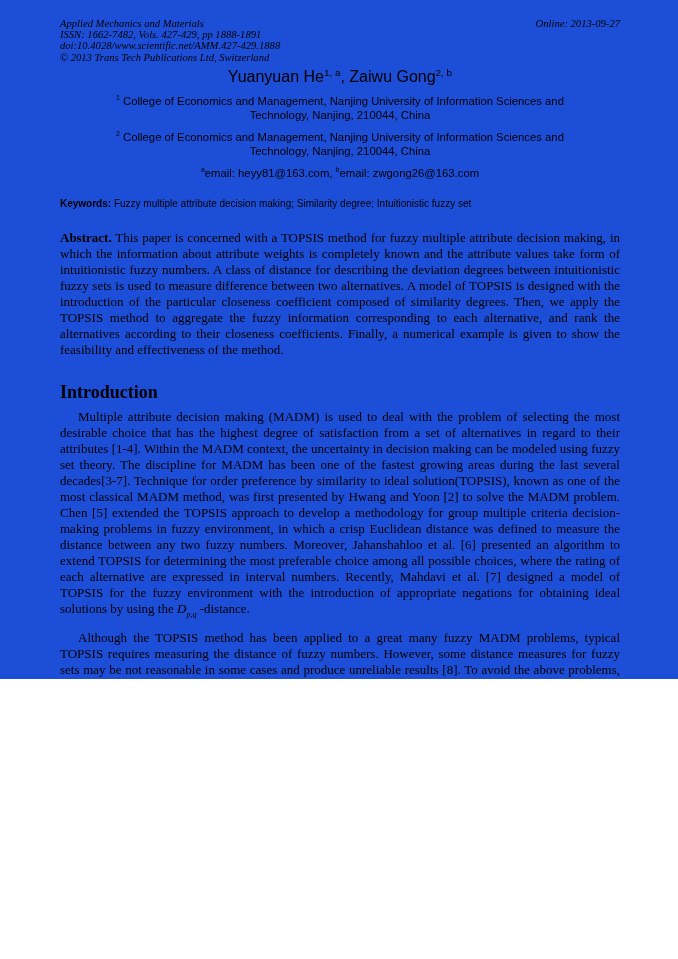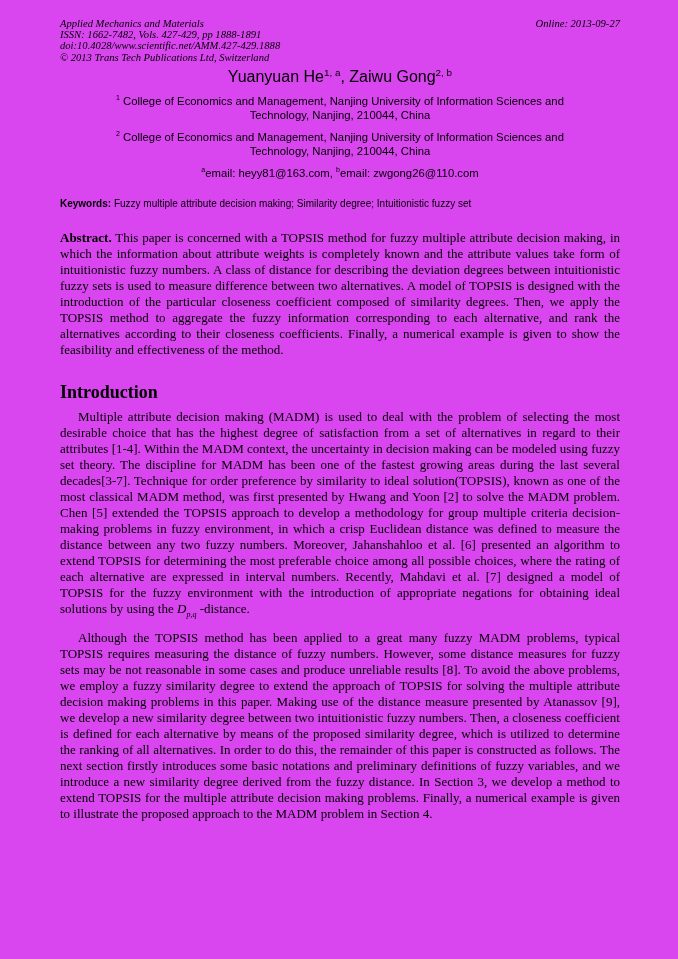--- a/index.html
+++ b/index.html
@@ -1,21 +1,21 @@
 <!DOCTYPE html>
 <html><head>
 <meta charset="utf-8">
 <style>
   * { margin: 0; padding: 0; box-sizing: border-box; }
   html, body { background: #ffffff; }
   .page {
     position: relative;
     width: 678px;
-    height: 959px;
-    background: #d946ef;
+    height: 679px;
+    background: #1d4ed8;
     color: #000000;
     padding: 18px 58px 0 60px;
     overflow: hidden;
   }
   
   .jheader {
     display: flex;
     justify-content: space-between;
     align-items: flex-start;
     font-family: "Liberation Serif", "DejaVu Serif", serif;
@@ -98,21 +98,21 @@
     <div>Online: 2013-09-27</div>
   </div>
 
 
   <div class="authors"><span>Yuanyuan He</span><sup>1, a</sup><span>, </span><span>Zaiwu Gong</span><sup>2, b</sup></div>
 
   <div class="affil"><sup>1</sup><span> College of Economics and Management, Nanjing University of Information Sciences and Technology, Nanjing, 210044, China</span></div>
 
   <div class="affil"><sup>2</sup><span> College of Economics and Management, Nanjing University of Information Sciences and Technology, Nanjing, 210044, China</span></div>
 
-  <div class="emails"><sup>a</sup><span>email: heyy81@163.com, </span><sup>b</sup><span>email: zwgong26@110.com</span></div>
+  <div class="emails"><sup>a</sup><span>email: heyy81@163.com, </span><sup>b</sup><span>email: zwgong26@163.com</span></div>
 
   <div class="keywords"><span class="bold">Keywords:</span><span> Fuzzy multiple attribute decision making; Similarity degree; Intuitionistic fuzzy set</span></div>
 
   <p class="body-text abstract"><span class="bold">Abstract.</span><span> This paper is concerned with a TOPSIS method for fuzzy multiple attribute decision making, in which the information about attribute weights is completely known and the attribute values take form of intuitionistic fuzzy numbers. A class of distance for describing the deviation degrees between intuitionistic fuzzy sets is used to measure difference between two alternatives. A model of TOPSIS is designed with the introduction of the particular closeness coefficient composed of similarity degrees. Then, we apply the TOPSIS method to aggregate the fuzzy information corresponding to each alternative, and rank the alternatives according to their closeness coefficients. Finally, a numerical example is given to show the feasibility and effectiveness of the method.</span></p>
 
   <h2 class="section-heading">Introduction</h2>
 
   <p class="body-text para-indent p1"><span>Multiple attribute decision making (MADM) is used to deal with the problem of selecting the most desirable choice that has the highest degree of satisfaction from a set of alternatives in regard to their attributes [1-4]. Within the MADM context, the uncertainty in decision making can be modeled using fuzzy set theory. The discipline for MADM has been one of the fastest growing areas during the last several decades[3-7]. Technique for order preference by similarity to ideal solution(TOPSIS), known as one of the most classical MADM method, was first presented by Hwang and Yoon [2] to solve the MADM problem. Chen [5] extended the TOPSIS approach to develop a methodology for group multiple criteria decision-making problems in fuzzy environment, in which a crisp Euclidean distance was defined to measure the distance between any two fuzzy numbers. Moreover, Jahanshahloo et al. [6] presented an algorithm to extend TOPSIS for determining the most preferable choice among all possible choices, where the rating of each alternative are expressed in interval numbers. Recently, Mahdavi et al. [7] designed a model of TOPSIS for the fuzzy environment with the introduction of appropriate negations for obtaining ideal solutions by using the </span><span class="math"><span>D</span><sub>p,q</sub></span><span> -distance.</span></p>
 
   <p class="body-text para-indent p2">Although the TOPSIS method has been applied to a great many fuzzy MADM problems, typical TOPSIS requires measuring the distance of fuzzy numbers. However, some distance measures for fuzzy sets may be not reasonable in some cases and produce unreliable results [8]. To avoid the above problems, we employ a fuzzy similarity degree to extend the approach of TOPSIS for solving the multiple attribute decision making problems in this paper. Making use of the distance measure presented by Atanassov [9], we develop a new similarity degree between two intuitionistic fuzzy numbers. Then, a closeness coefficient is defined for each alternative by means of the proposed similarity degree, which is utilized to determine the ranking of all alternatives. In order to do this, the remainder of this paper is constructed as follows. The next section firstly introduces some basic notations and preliminary definitions of fuzzy variables, and we introduce a new similarity degree derived from the fuzzy distance. In Section 3, we develop a method to extend TOPSIS for the multiple attribute decision making problems. Finally, a numerical example is given to illustrate the proposed approach to the MADM problem in Section 4.</p>

